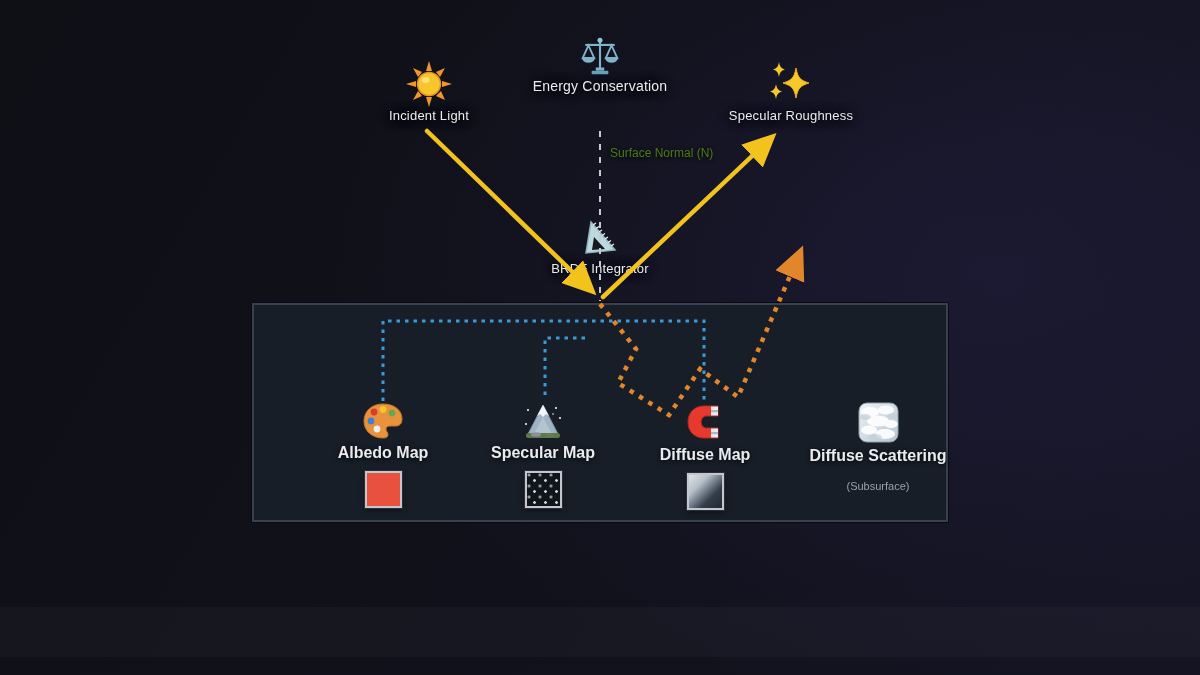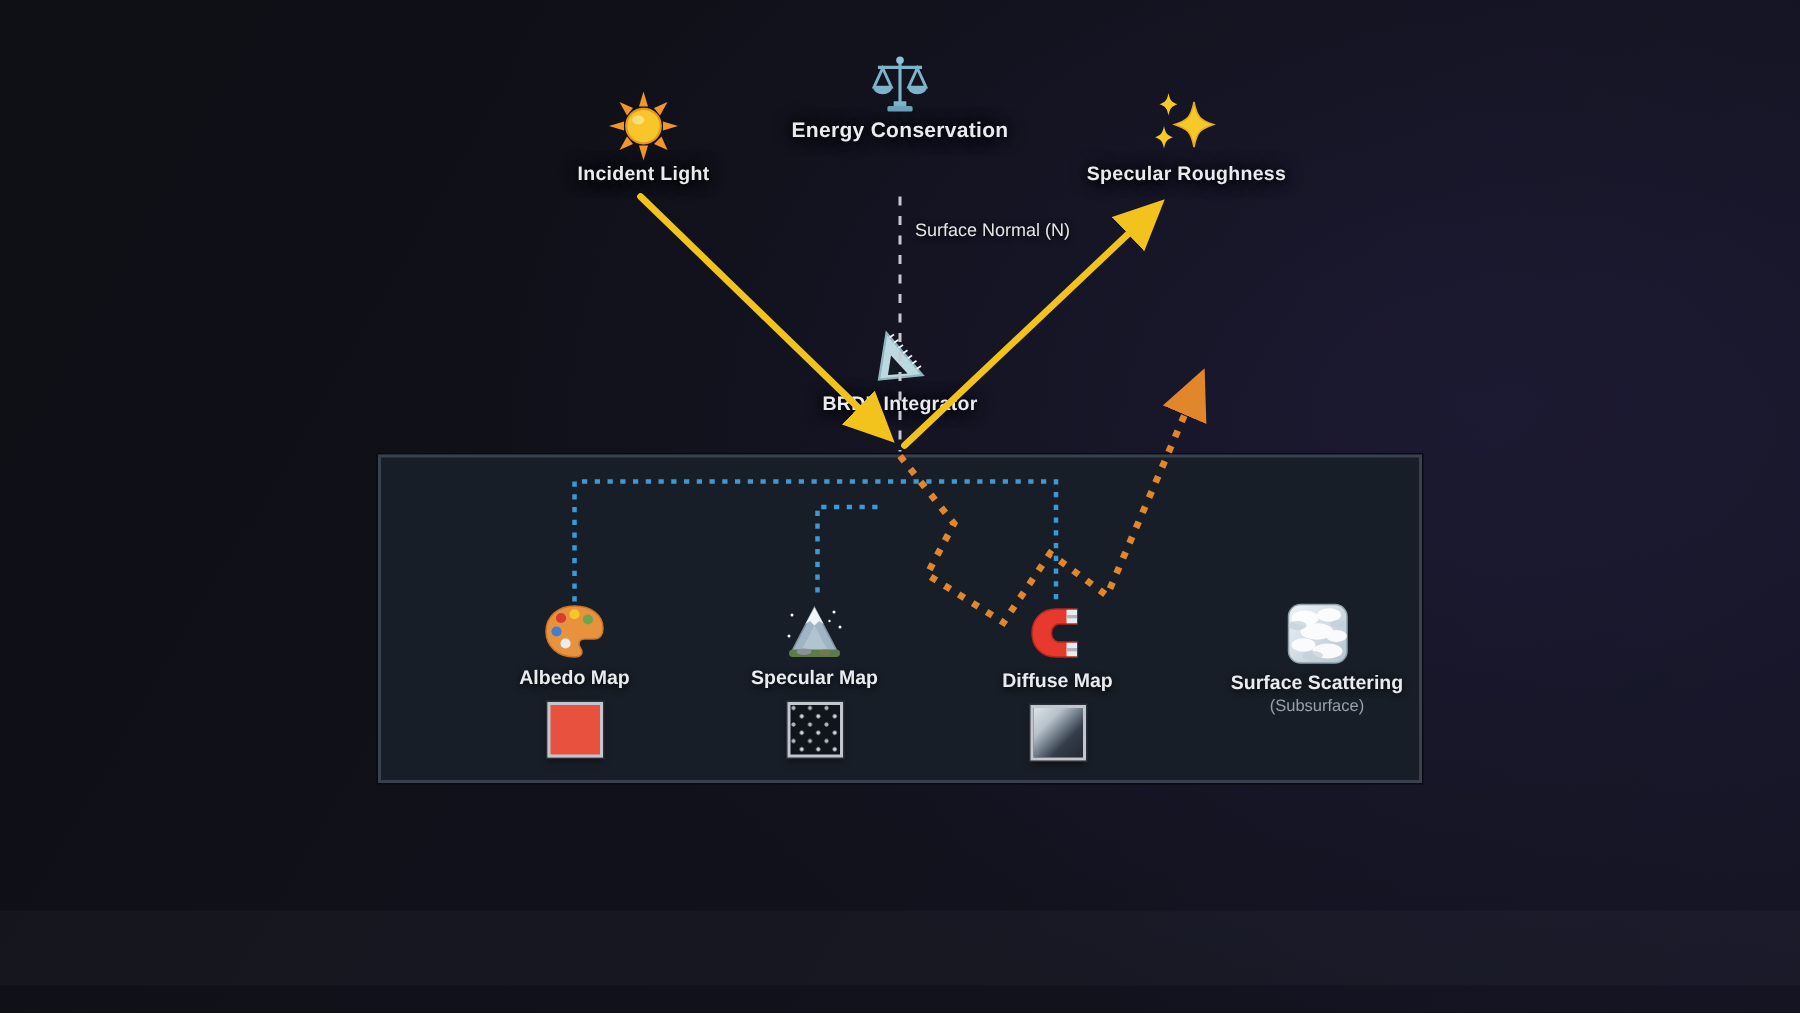--- a/index.html
+++ b/index.html
@@ -21,37 +21,37 @@
     position:absolute; left:252px; top:303px; width:696px; height:219px;
     background:#181e27;
     border:2px solid #39414f;
     box-shadow:0 0 0 1px #0a0b10;
     z-index:1;
   }
   .wires { position:absolute; left:0; top:0; z-index:3; pointer-events:none; }
   .node { position:absolute; z-index:2; text-align:center; }
   .node-icon { display:block; margin:0 auto; }
   .node-label {
-    font-size:13px; font-weight:bold; color:#e9ecef; letter-spacing:0.2px;
+    font-size:13px; font-weight:normal; color:#e9ecef; letter-spacing:0.2px;
     text-shadow:0 1px 6px rgba(0,0,0,0.95), 0 0 12px rgba(0,0,0,0.8);
     white-space:nowrap;
   }
   .node-label.lg { font-size:14px; }
   .normal-label {
     position:absolute; left:610px; top:146px; z-index:2;
-    font-size:12px; color:#e5e5e5; white-space:nowrap;
+    font-size:12px; color:#4d7c0f; white-space:nowrap;
     text-shadow:0 1px 4px rgba(0,0,0,0.9);
   }
   .map-item { position:absolute; top:402px; width:150px; text-align:center; z-index:2; }
   .map-icon { display:block; margin:0 auto; }
   .map-label {
-    margin-top:4px; font-size:13px; font-weight:bold; color:#e9ecef;
+    margin-top:4px; font-size:16px; font-weight:bold; color:#e9ecef;
     text-shadow:0 1px 5px rgba(0,0,0,0.9); white-space:nowrap;
   }
-  .map-sublabel { margin-top:3px; font-size:11px; color:#9aa0aa; }
+  .map-sublabel { margin-top:15px; font-size:11px; color:#9aa0aa; }
   .swatch {
     width:37px; height:37px; margin:9px auto 0;
     border:2px solid #c3c7cd; box-shadow:0 0 0 1px #2a303a, 0 2px 5px rgba(0,0,0,0.5);
   }
   .swatch-red { background:#e8513e; }
   .swatch-noise {
     background-color:#10141b;
     background-image:
       radial-gradient(#cdd2d8 1.1px, transparent 1.6px),
       radial-gradient(#aeb4bb 1.1px, transparent 1.6px);
@@ -199,21 +199,21 @@
         <ellipse cx="33" cy="22" rx="7" ry="4"></ellipse>
       <ellipse cx="11" cy="28" rx="8" ry="4.5"></ellipse>
         <ellipse cx="27" cy="32" rx="10" ry="5"></ellipse>
     </g>
     <g fill="#c2d0d9" opacity="0.7">
       <ellipse cx="7" cy="15" rx="6" ry="3"></ellipse>
         <ellipse cx="34" cy="14" rx="5" ry="2.5"></ellipse>
       <ellipse cx="17" cy="35" rx="7" ry="3"></ellipse>
     </g>
   </svg>
-  <div class="map-label">Surface Scattering</div>
+  <div class="map-label">Diffuse Scattering</div>
   <div class="map-sublabel">(Subsurface)</div>
 </div>
 
 <svg class="wires" width="1200" height="560" viewBox="0 0 1200 560">
   <defs>
     <marker id="ah-yellow" markerWidth="8" markerHeight="8" refX="5.2" refY="3.5" orient="auto">
       <path d="M0,0 L7.5,3.5 L0,7 Z" fill="#f2c21d"></path>
     </marker>
     <marker id="ah-orange" markerWidth="8" markerHeight="8" refX="5.2" refY="3.5" orient="auto">
       <path d="M0,0 L7.5,3.5 L0,7 Z" fill="#e2862b"></path>

